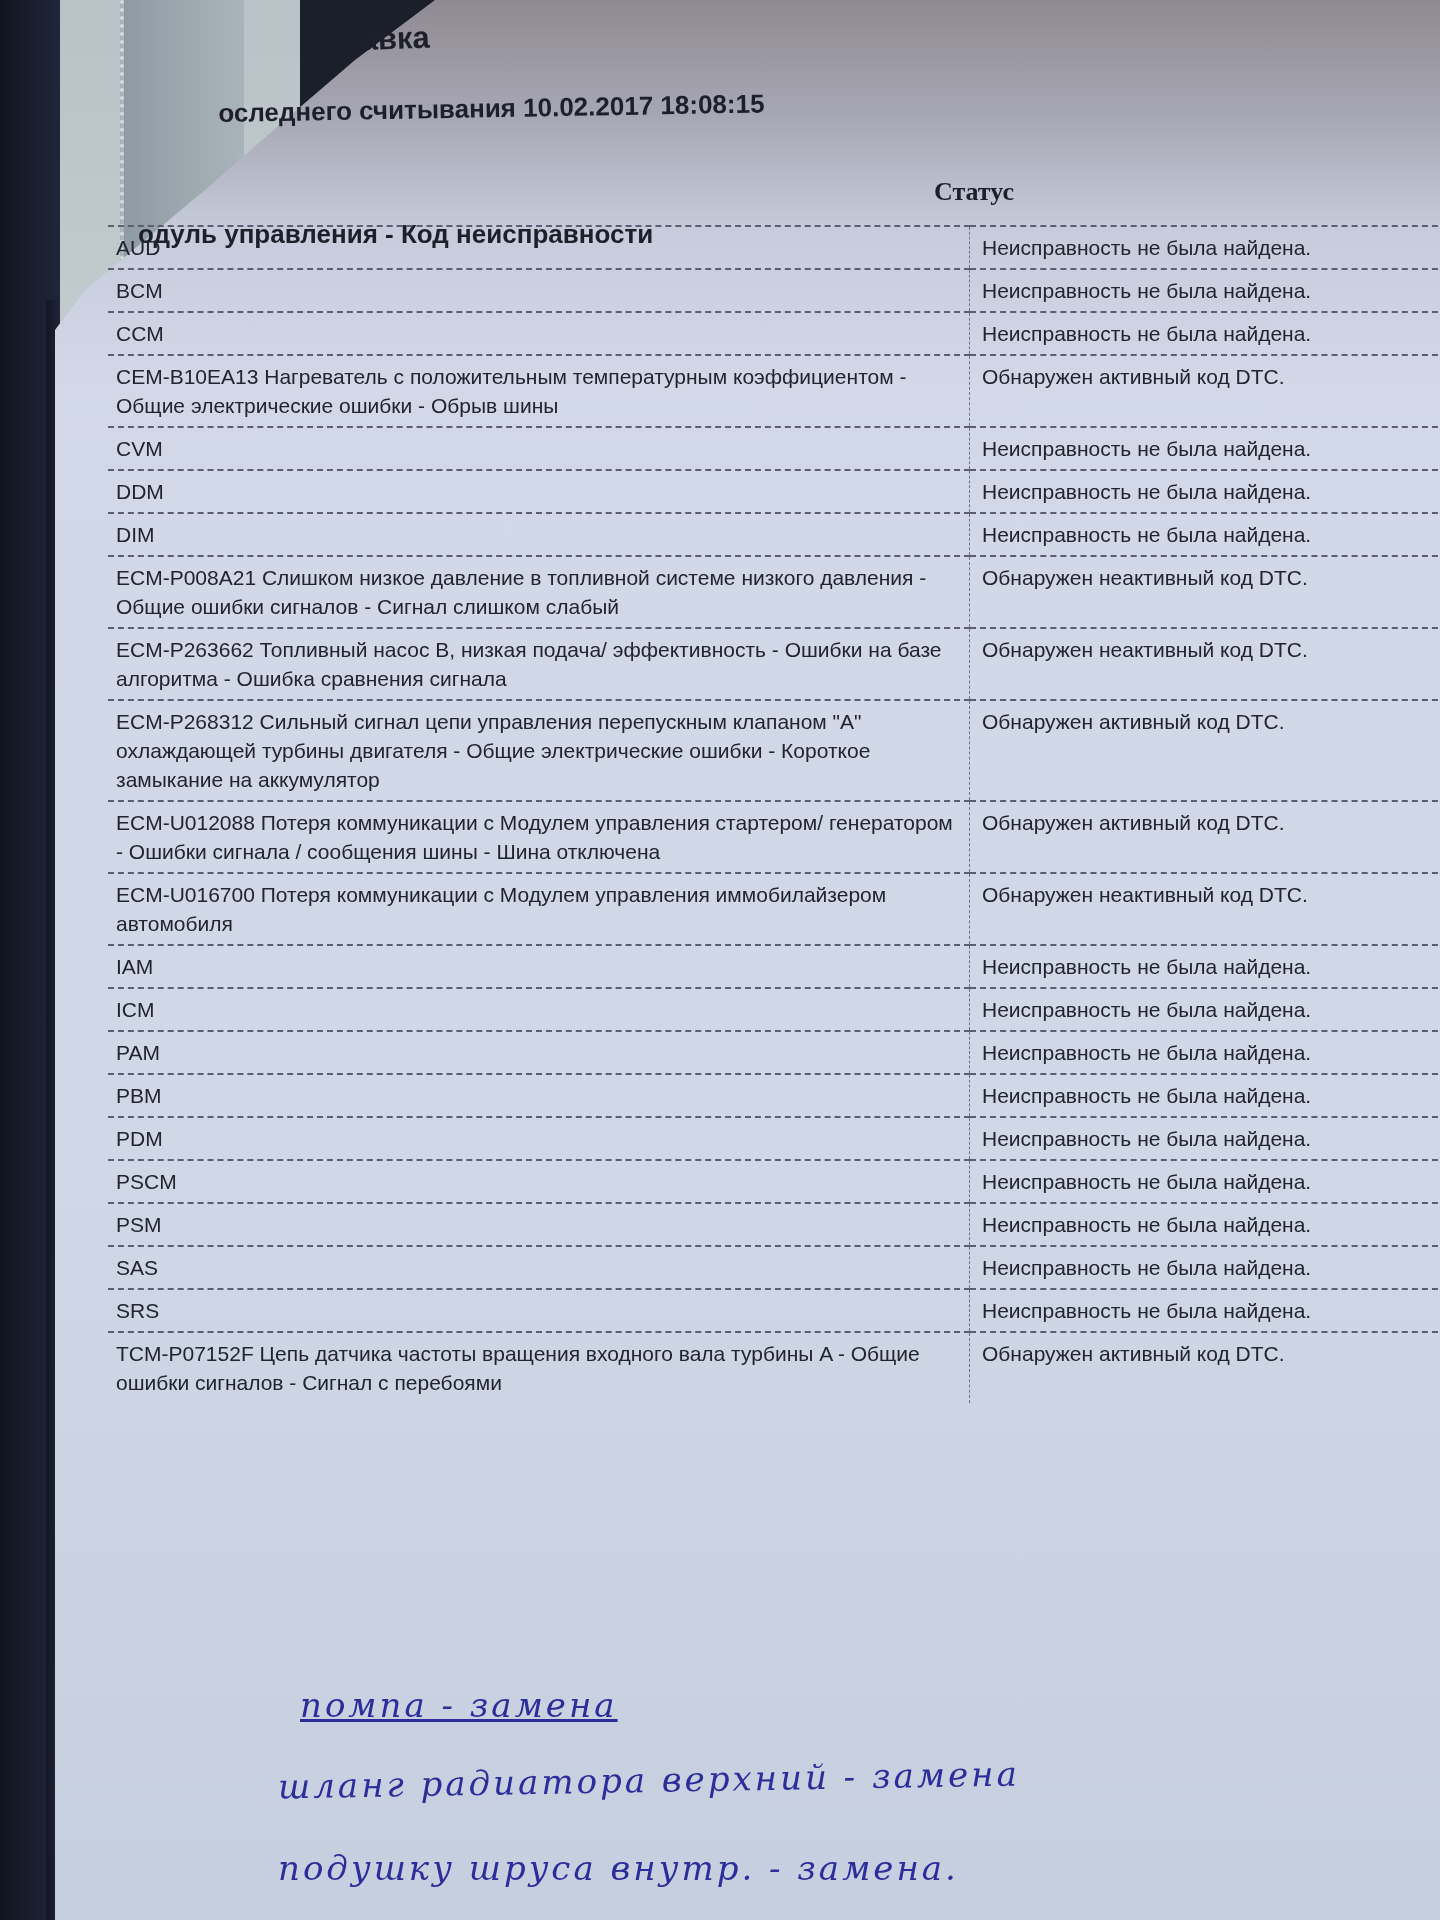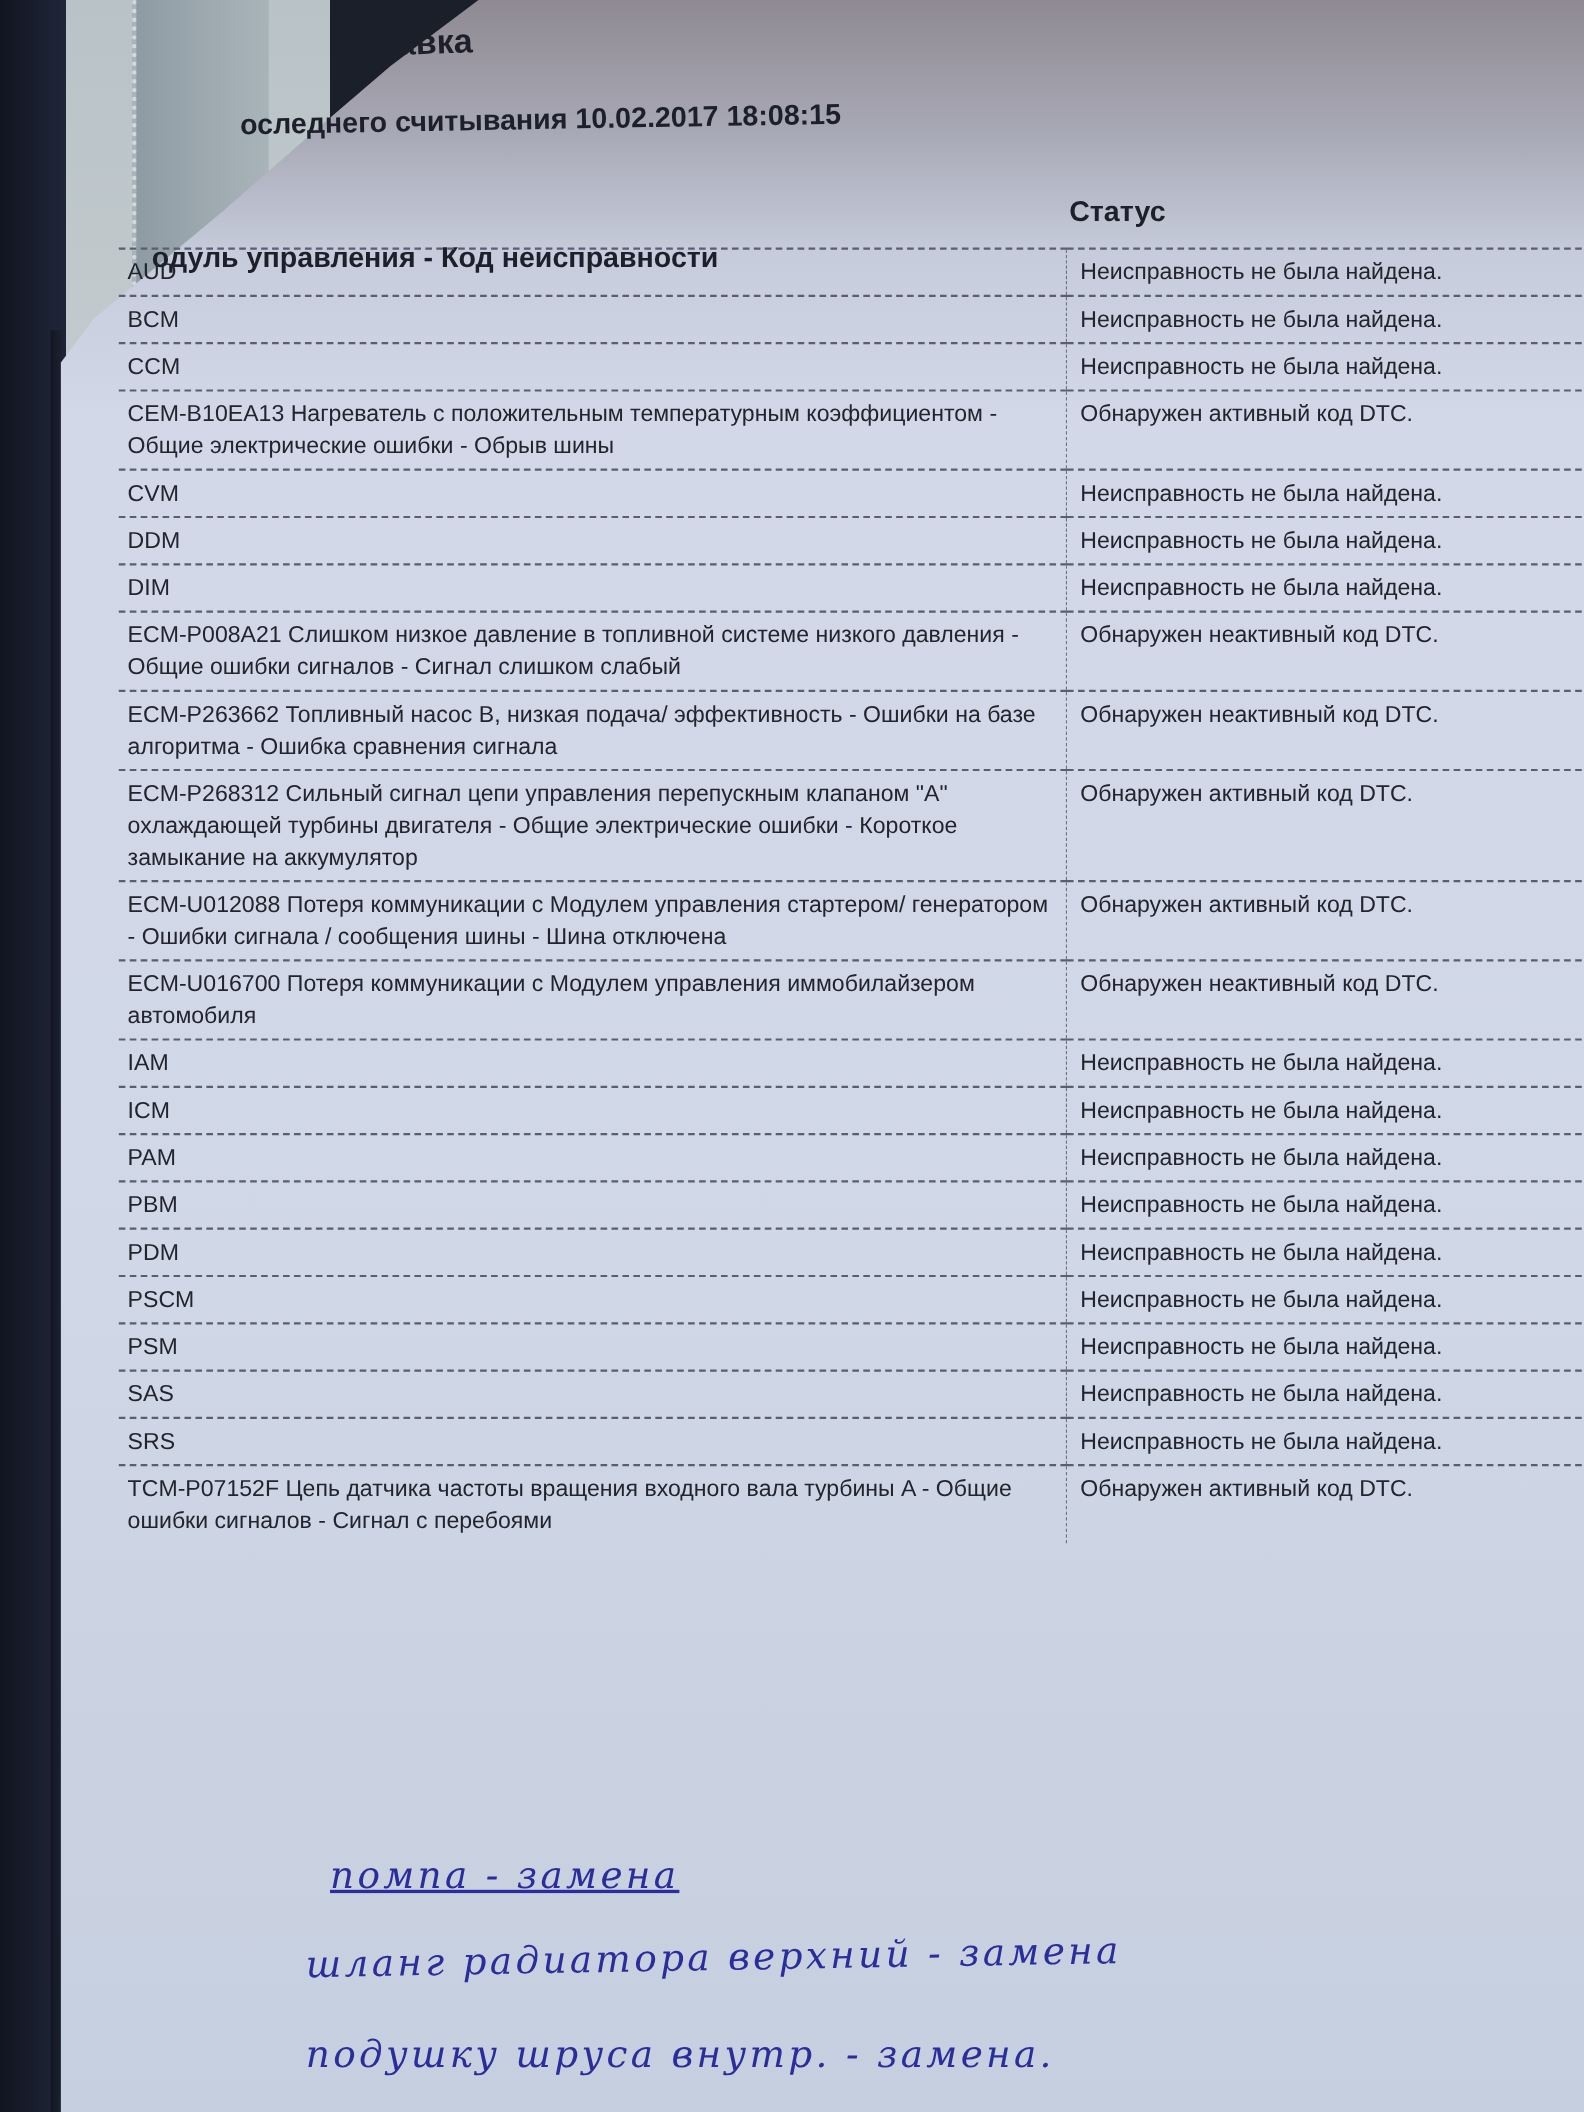--- a/index.html
+++ b/index.html
@@ -39,21 +39,21 @@
     position: absolute; left: 218px; top: 98px;
     font-size: 26px; font-weight: bold; color: #1d1f2a;
     transform: rotate(-1deg); transform-origin: left top;
     white-space: nowrap;
   }
   .table-header {
     position: absolute; left: 138px; top: 175px; width: 1302px; height: 48px;
     font-size: 26px; font-weight: bold; color: #1d1f2a;
   }
   .table-header .col-code { position: absolute; left: 0; top: 0; margin-top: 44px; }
-  .table-header .col-status { position: absolute; left: 834px; top: 2px; }
+  .table-header .col-status { position: absolute; left: 796px; top: 2px; font-family: Liberation Serif, serif; }
   .dtc-table {
     position: absolute; left: 108px; top: 225px; width: 1340px;
     border-collapse: collapse;
   }
   .dtc-table td {
     border-top: 2px dashed #5a5e70;
     font-size: 21px; line-height: 29px; color: #22242e;
     vertical-align: top; padding: 6px 8px 6px 8px;
   }
   .dtc-table td.code { width: 845px; border-right: 1px dashed #6d7284; }

